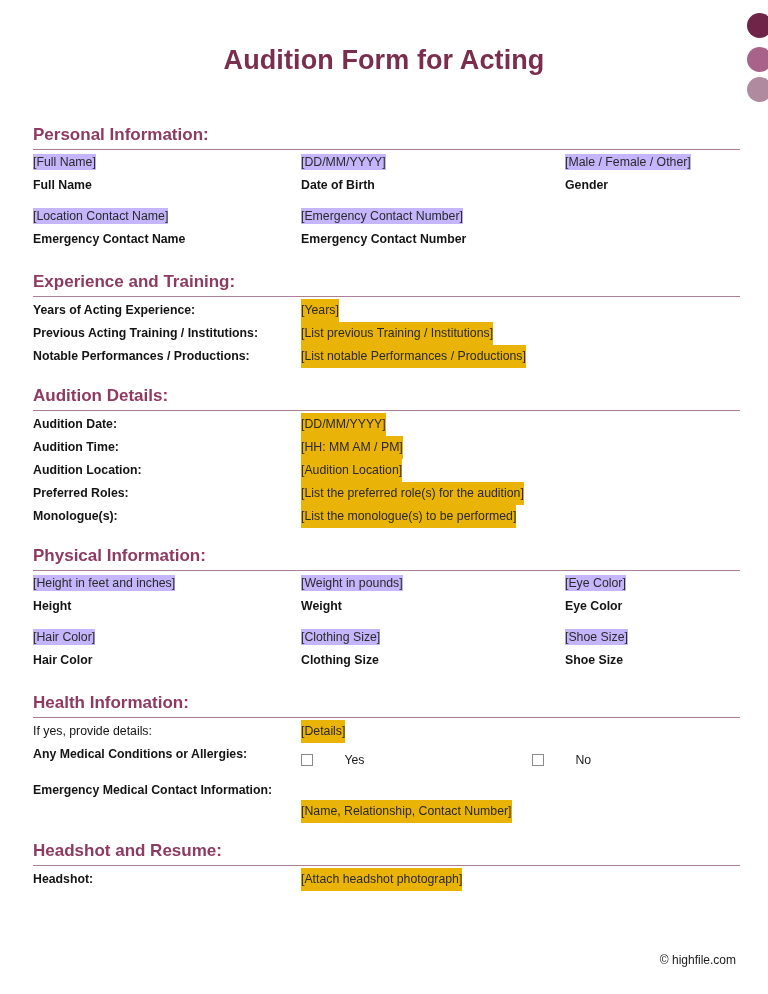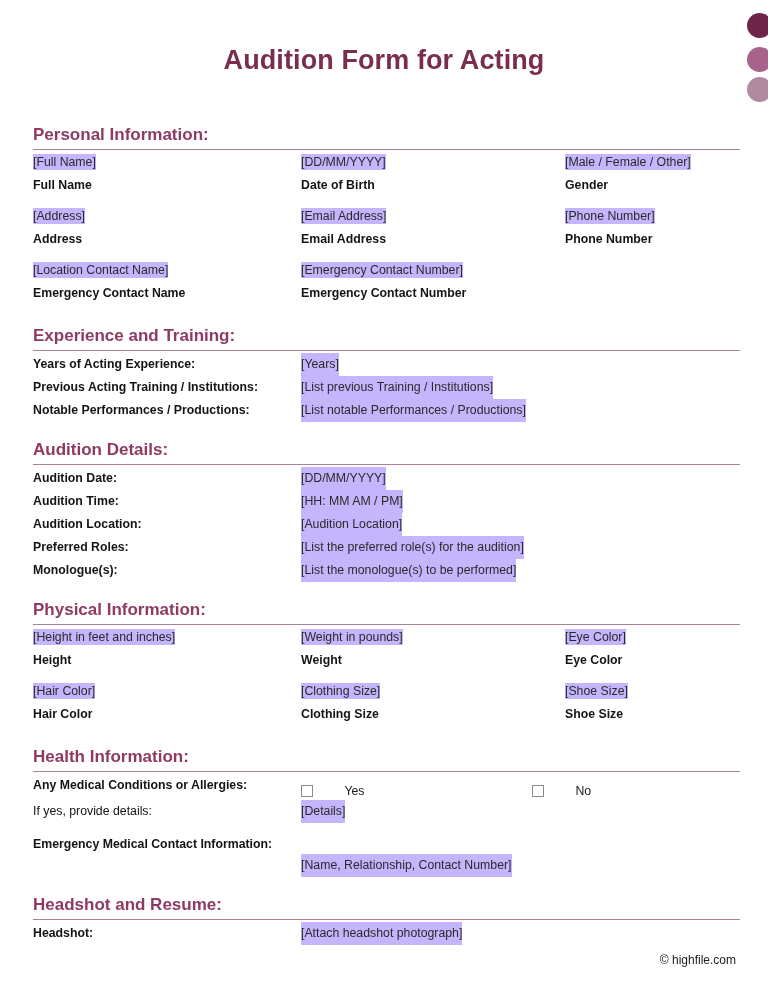--- a/index.html
+++ b/index.html
@@ -131,21 +131,21 @@
     color: #141414;
     white-space: nowrap;
   }
   .row .r-label.plain { font-weight: normal; }
   .row .r-value {
     position: absolute;
     left: 268px;
     top: 0;
     font-size: 12.3px;
     color: #2a2a2a;
-    background: #c4b5fd;
+    background: #eab308;
     white-space: nowrap;
     text-align: center;
   }
 
   
   .row.tall { min-height: 42px; }
   .row.tall .r-label {
     white-space: normal;
     width: 240px;
     line-height: 17px;
@@ -217,34 +217,20 @@
           <div class="cell c2">
             <div class="ph">[DD/MM/YYYY]</div>
             <div class="lbl">Date of Birth</div>
           </div>
           <div class="cell c3">
             <div class="ph">[Male / Female / Other]</div>
             <div class="lbl">Gender</div>
           </div>
         </div>
 
-        <div class="grid3-row">
-          <div class="cell c1">
-            <div class="ph">[Address]</div>
-            <div class="lbl">Address</div>
-          </div>
-          <div class="cell c2">
-            <div class="ph">[Email Address]</div>
-            <div class="lbl">Email Address</div>
-          </div>
-          <div class="cell c3">
-            <div class="ph">[Phone Number]</div>
-            <div class="lbl">Phone Number</div>
-          </div>
-        </div>
 
         <div class="grid3-row">
           <div class="cell c1">
             <div class="ph">[Location Contact Name]</div>
             <div class="lbl">Emergency Contact Name</div>
           </div>
           <div class="cell c2">
             <div class="ph">[Emergency Contact Number]</div>
             <div class="lbl">Emergency Contact Number</div>
           </div>
@@ -342,38 +328,38 @@
 
       </div>
     </div>
 
     <div class="gap-sm"></div>
 
     <div class="section">
       <div class="section-heading">Health Information:</div>
       <div class="section-rule"></div>
       <div class="rows">
+
+        <div class="row">
+          <div class="r-label plain">If yes, provide details:</div>
+          <div class="r-value">[Details]</div>
+        </div>
 
         <div class="row check">
           <div class="r-label">Any Medical Conditions or Allergies:</div>
           <div class="chk-group g1">
             <span class="chk-box"></span>
             <span class="chk-text">Yes</span>
           </div>
           <div class="chk-group g2">
             <span class="chk-box"></span>
             <span class="chk-text">No</span>
           </div>
         </div>
 
-        <div class="row">
-          <div class="r-label plain">If yes, provide details:</div>
-          <div class="r-value">[Details]</div>
-        </div>
-
         <div class="gap-sm"></div>
 
         <div class="row tall">
           <div class="r-label">Emergency Medical Contact Information:</div>
           <div class="r-value">[Name, Relationship, Contact Number]</div>
         </div>
 
       </div>
     </div>
 

